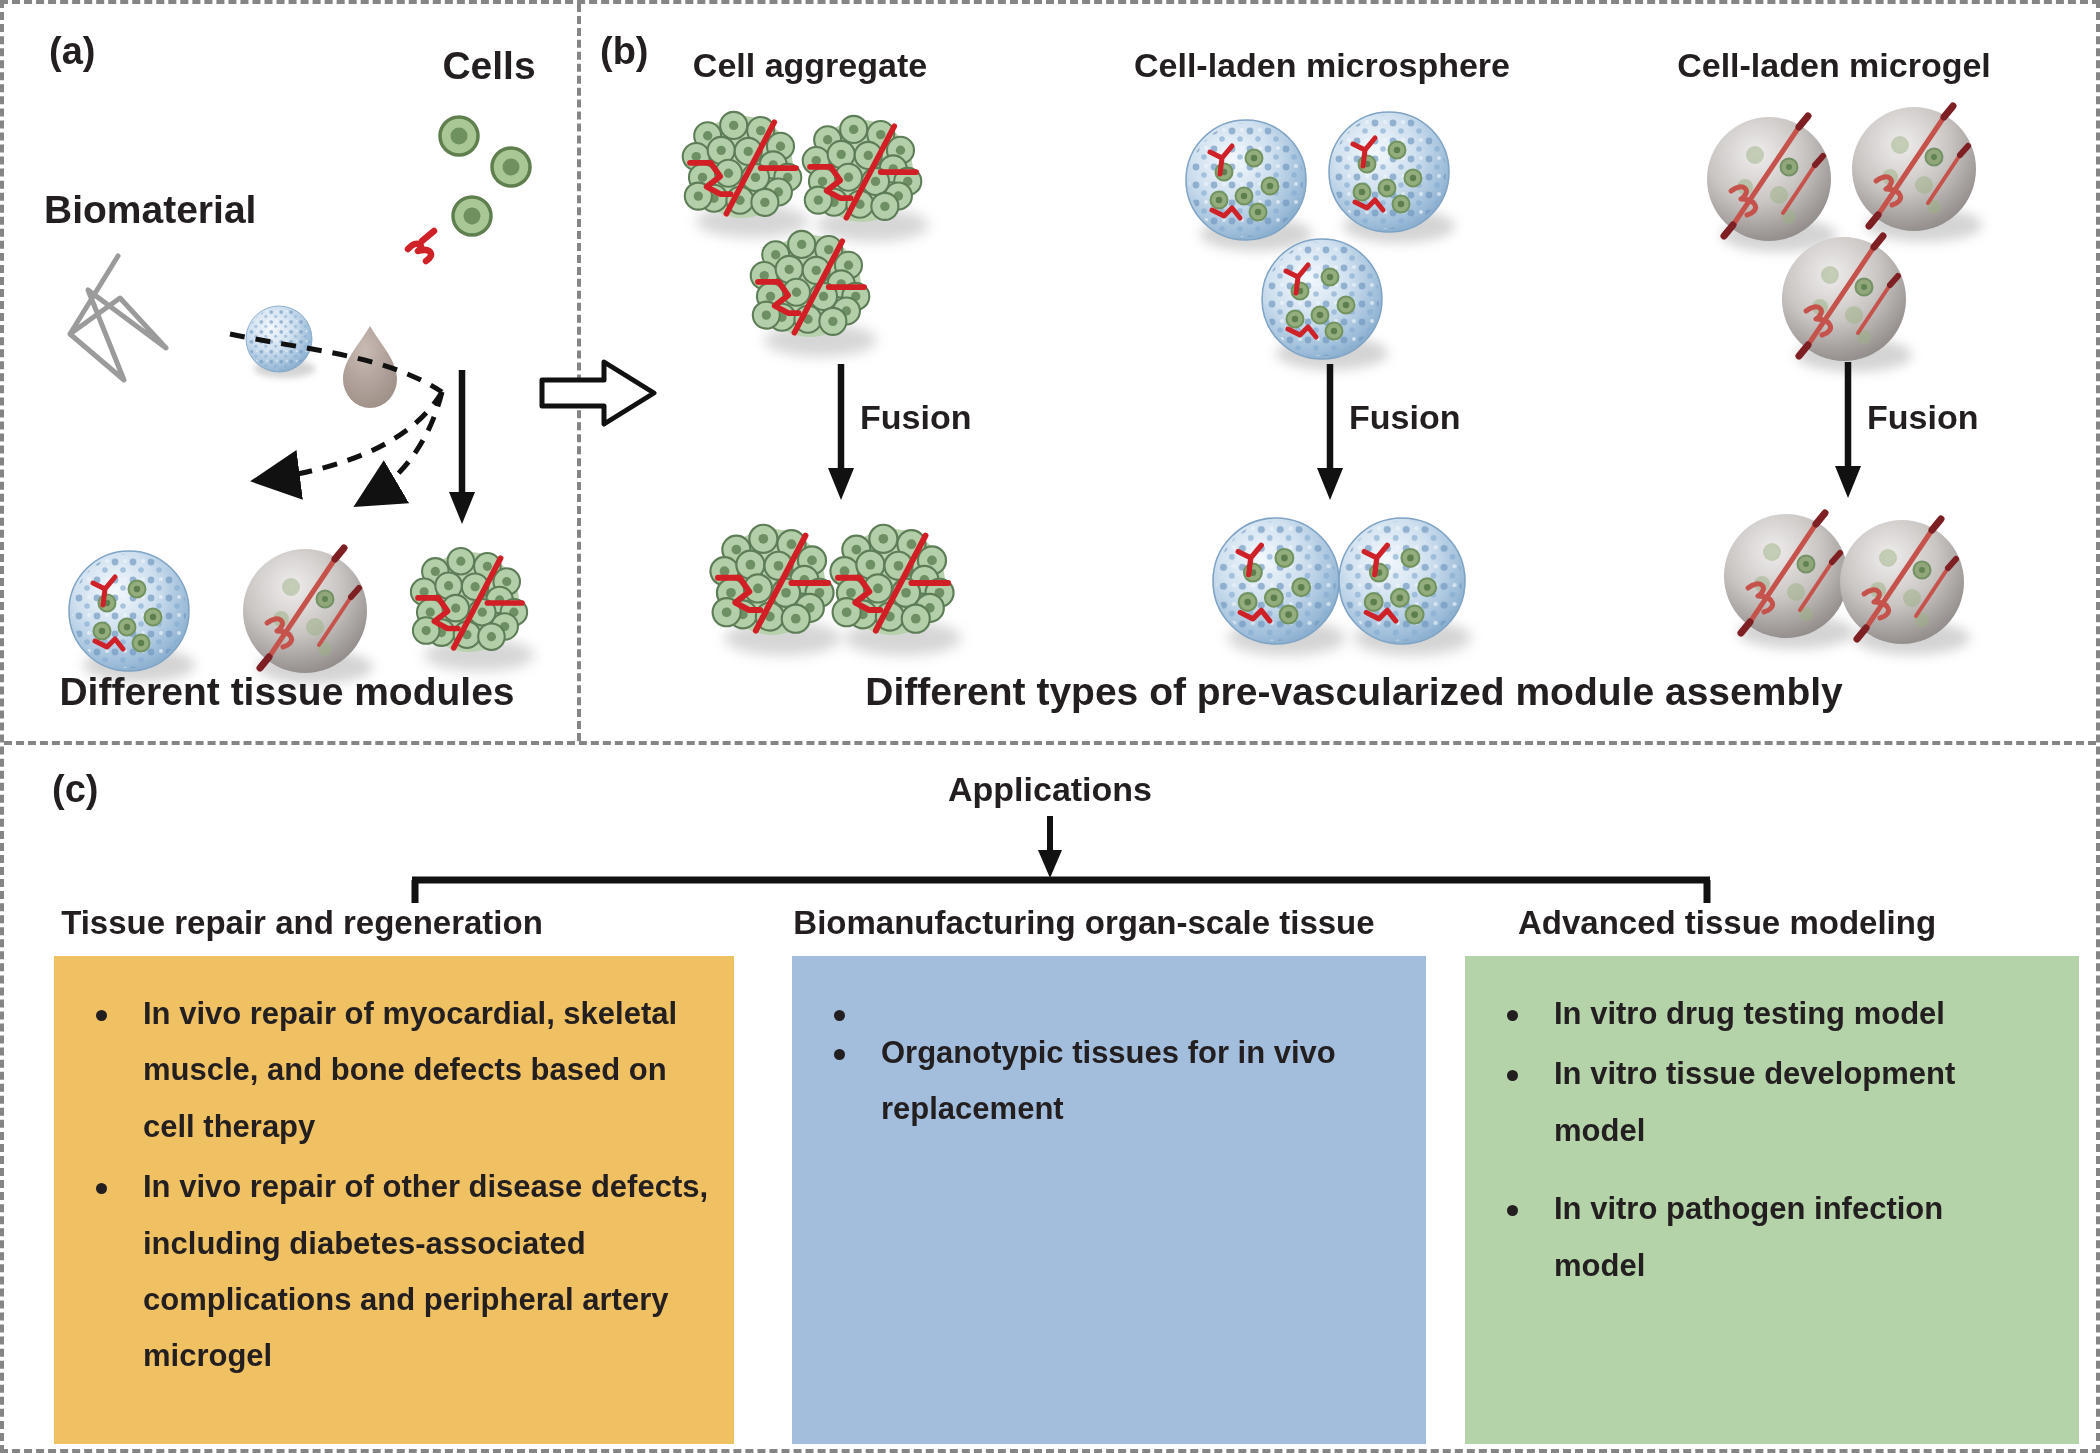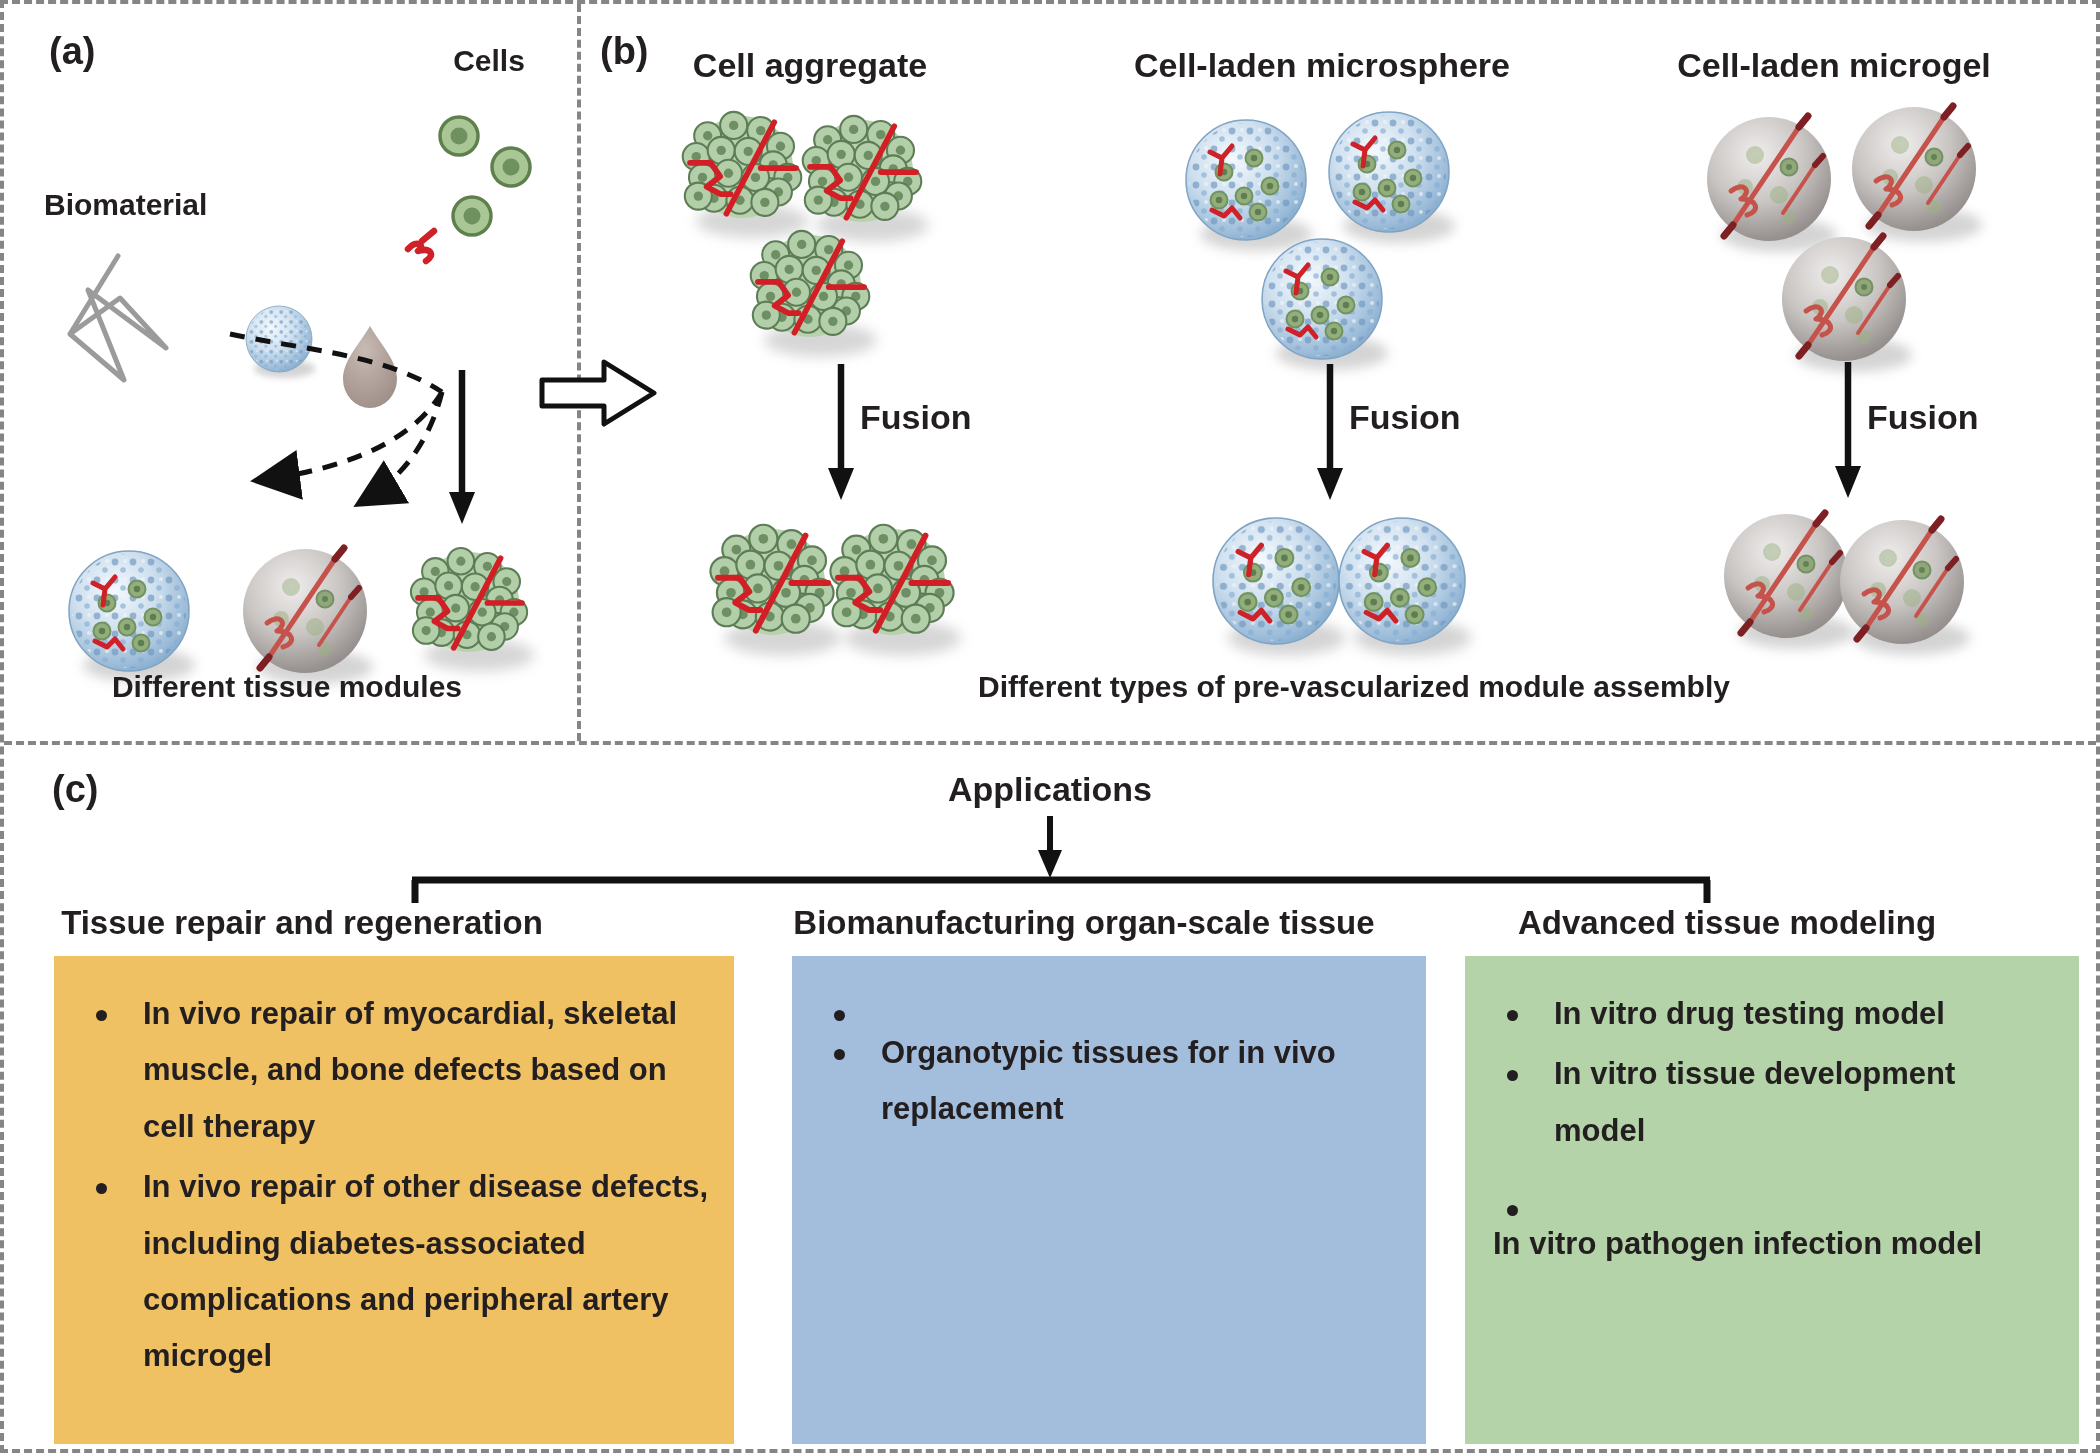--- a/index.html
+++ b/index.html
@@ -2,33 +2,33 @@
 <html><head>
 <meta charset="utf-8">
 <style>
   html,body{margin:0;padding:0;background:#fff;}
   .canvas{position:relative;width:2100px;height:1453px;background:#ffffff;
     box-sizing:border-box;border:4px dashed #858585;overflow:hidden;
     font-family:"Liberation Sans",sans-serif;color:#231f20;}
   .abs{position:absolute;}
   .lbl{font-weight:700;font-size:38px;}
   .hdr{font-weight:700;font-size:34px;text-align:center;}
-  .cap{font-weight:700;font-size:30px;text-align:center;}
+  .cap{font-weight:700;font-size:39px;text-align:center;}
   .fusion{font-weight:700;font-size:34px;}
   .chdr{font-weight:700;font-size:33px;text-align:center;}
   .apps{font-weight:700;font-size:34px;text-align:center;}
   svg.overlay{position:absolute;left:0;top:0;width:2092px;height:1445px;}
   .app-box{position:absolute;top:952px;height:488px;box-sizing:border-box;padding:30px 24px 0 28px;}
   .box-orange{left:50px;width:680px;background:#f0c163;}
   .box-blue{left:788px;width:634px;background:#a3bedd;padding-right:55px;}
   .box-green{left:1461px;width:614px;background:#b5d3a8;padding-right:60px;}
   ul.blist{list-style:none;margin:0;padding:0;}
   ul.blist li{display:flex;align-items:flex-start;font-weight:700;font-size:31px;line-height:1.82;margin:0 0 4px 0;}
   ul.blist li .dot{flex:none;width:11px;height:11px;border-radius:50%;background:#231f20;margin:24px 36px 0 14px;}
-  ul.blist li.gap{margin-top:22px;flex-direction:column;}
+  ul.blist li.gap{margin-top:22px;}
   .btxt{flex:1;}
 </style>
 </head>
 <body>
 
 <div class="canvas">
 
   <div class="abs" style="left:573px;top:0;height:737px;border-left:4px dashed #858585;"></div>
   <div class="abs" style="left:0;top:737px;width:2092px;border-top:4px dashed #858585;"></div>
 

